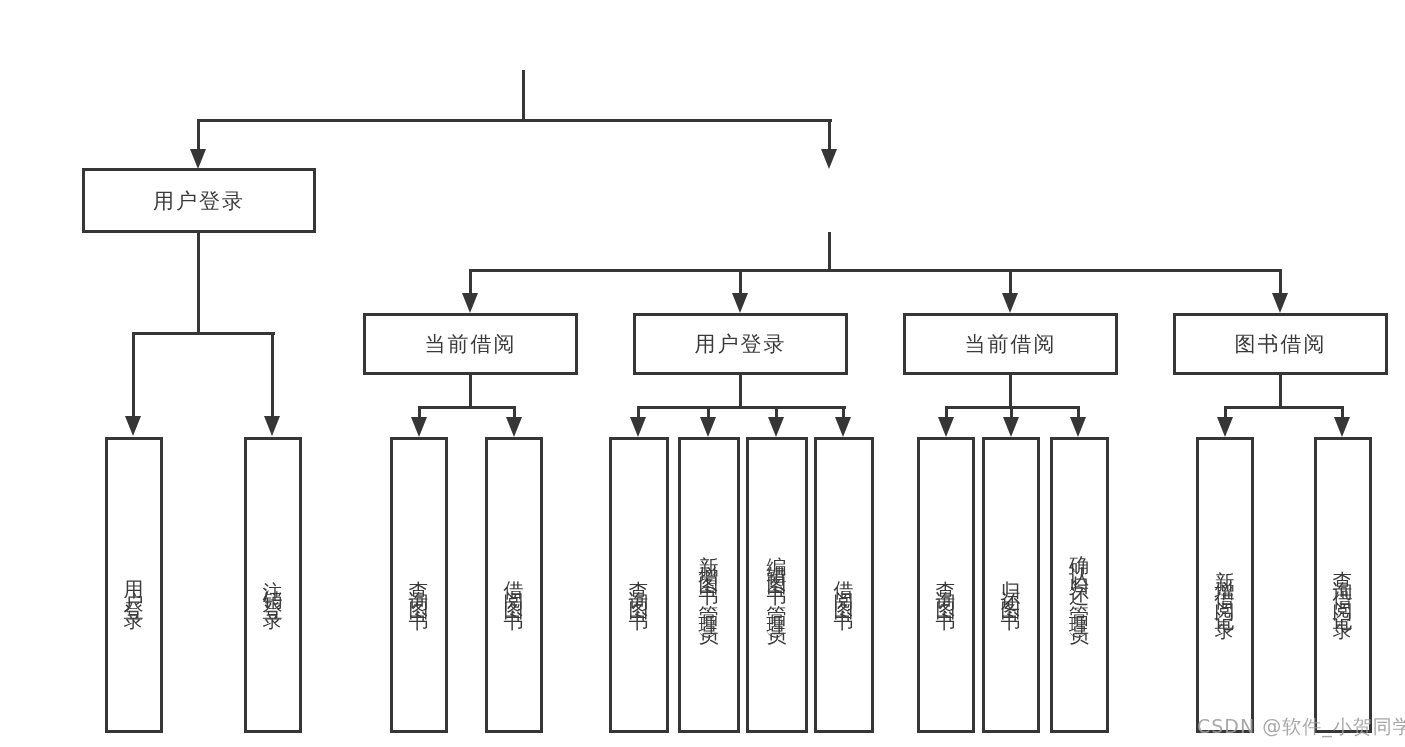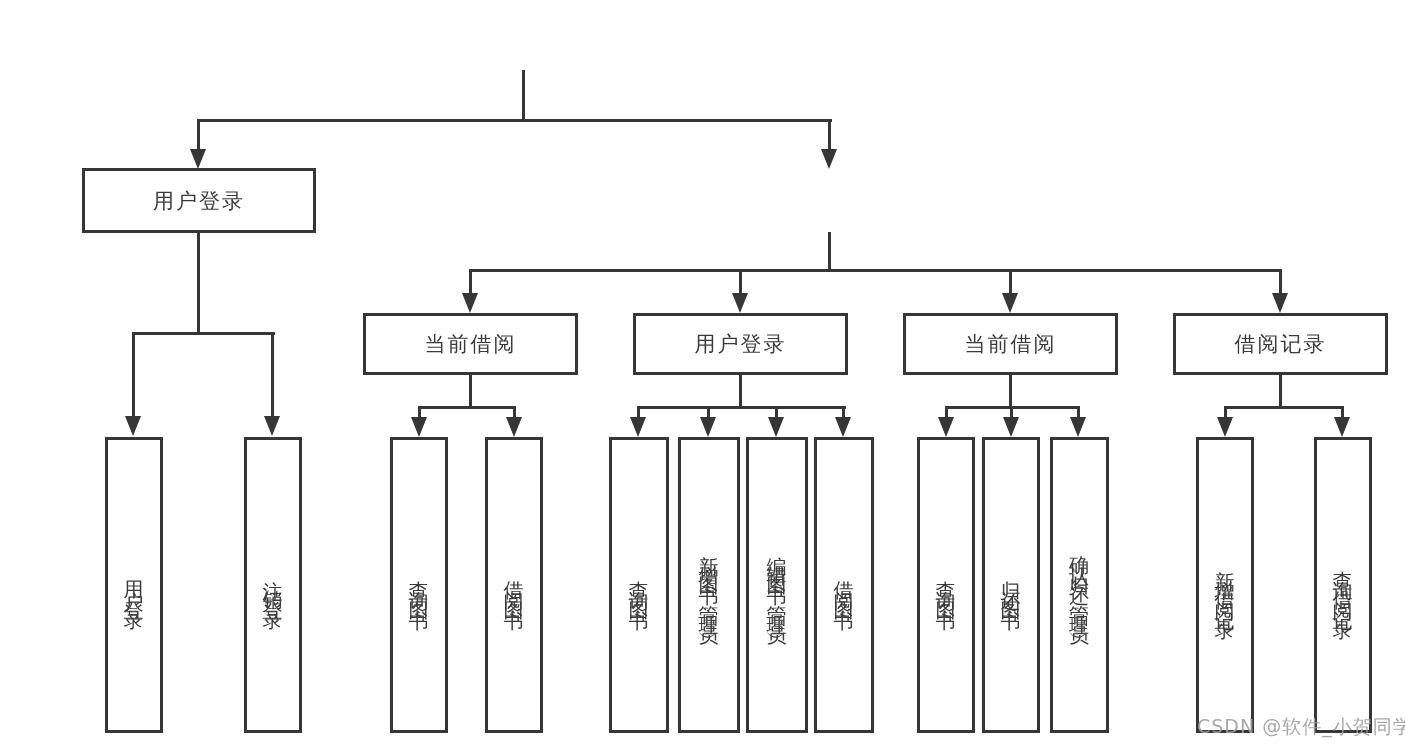--- a/index.html
+++ b/index.html
@@ -133,21 +133,21 @@
   <div class="node h" style="left:363px;top:313px;width:215px;height:62px;">
     <span>当前借阅</span>
   </div>
   <div class="node h" style="left:633px;top:313px;width:215px;height:62px;">
     <span>用户登录</span>
   </div>
   <div class="node h" style="left:903px;top:313px;width:215px;height:62px;">
     <span>当前借阅</span>
   </div>
   <div class="node h" style="left:1173px;top:313px;width:215px;height:62px;">
-    <span>借阅记录</span>
+    <span>图书借阅</span>
   </div>
 
   <div class="node leaf" style="left:105px;">
     <span class="vtext">用户登录</span>
   </div>
   <div class="node leaf" style="left:244px;">
     <span class="vtext">注销登录</span>
   </div>
 
   <div class="node leaf" style="left:390px;">

